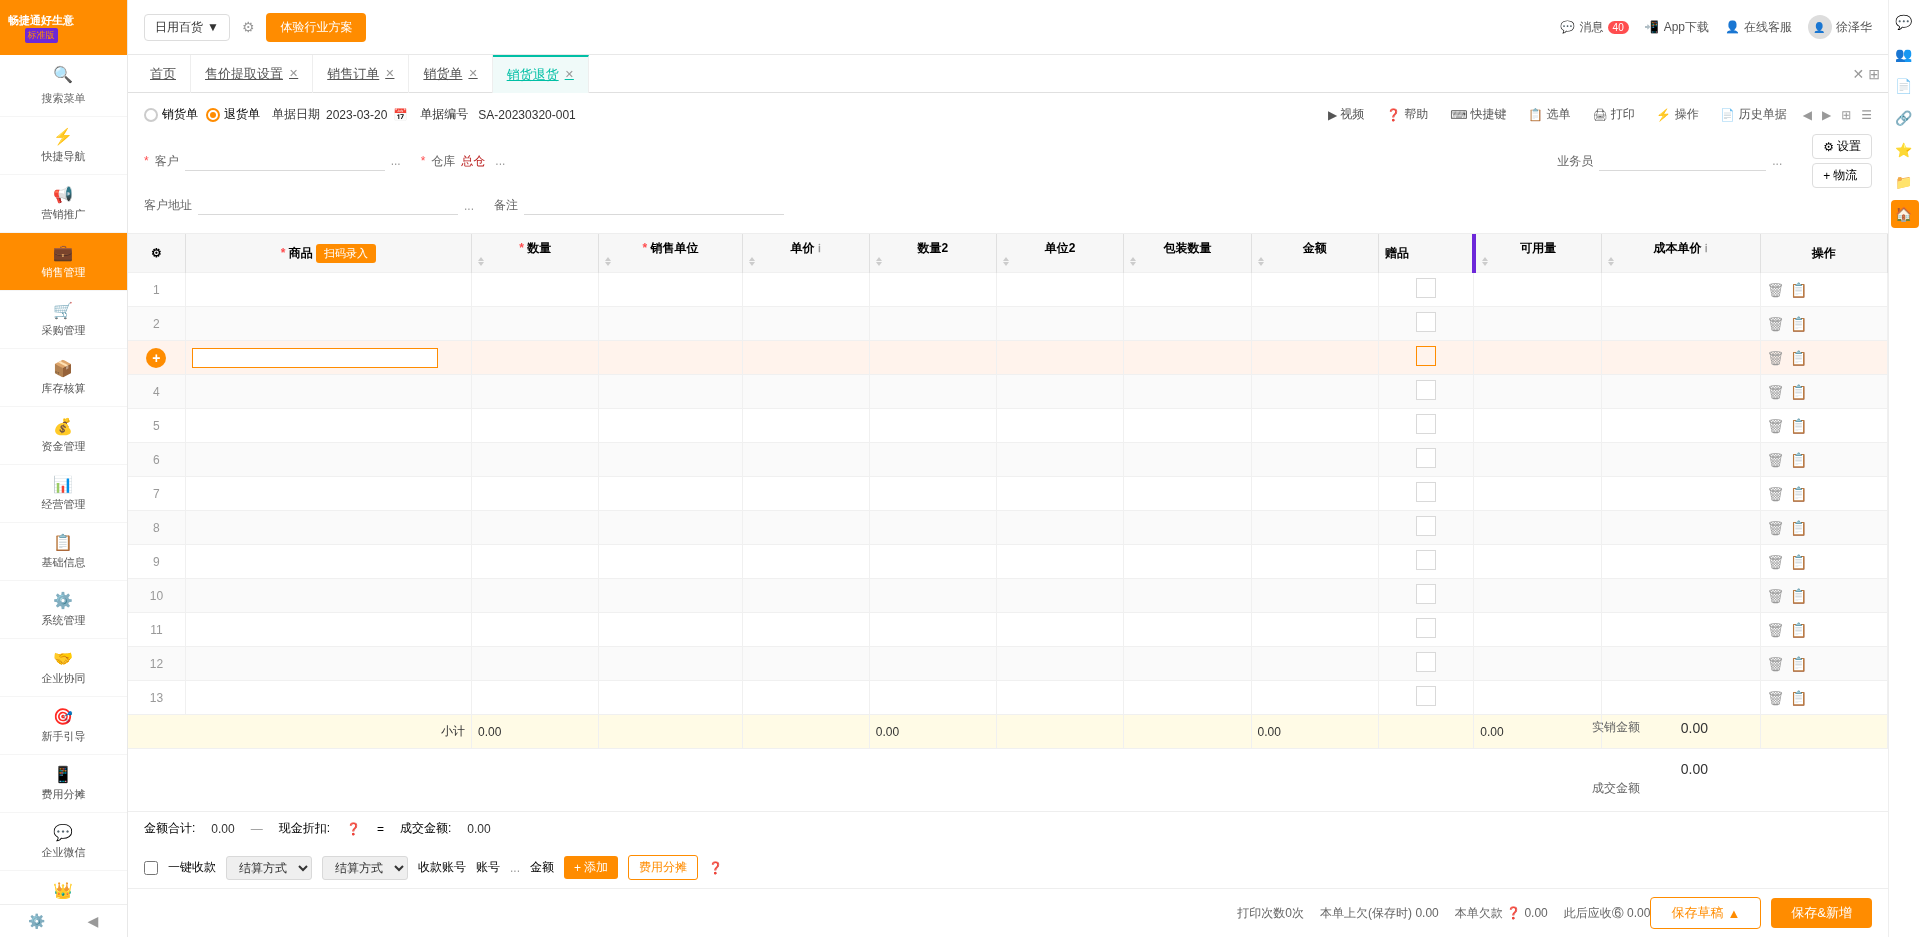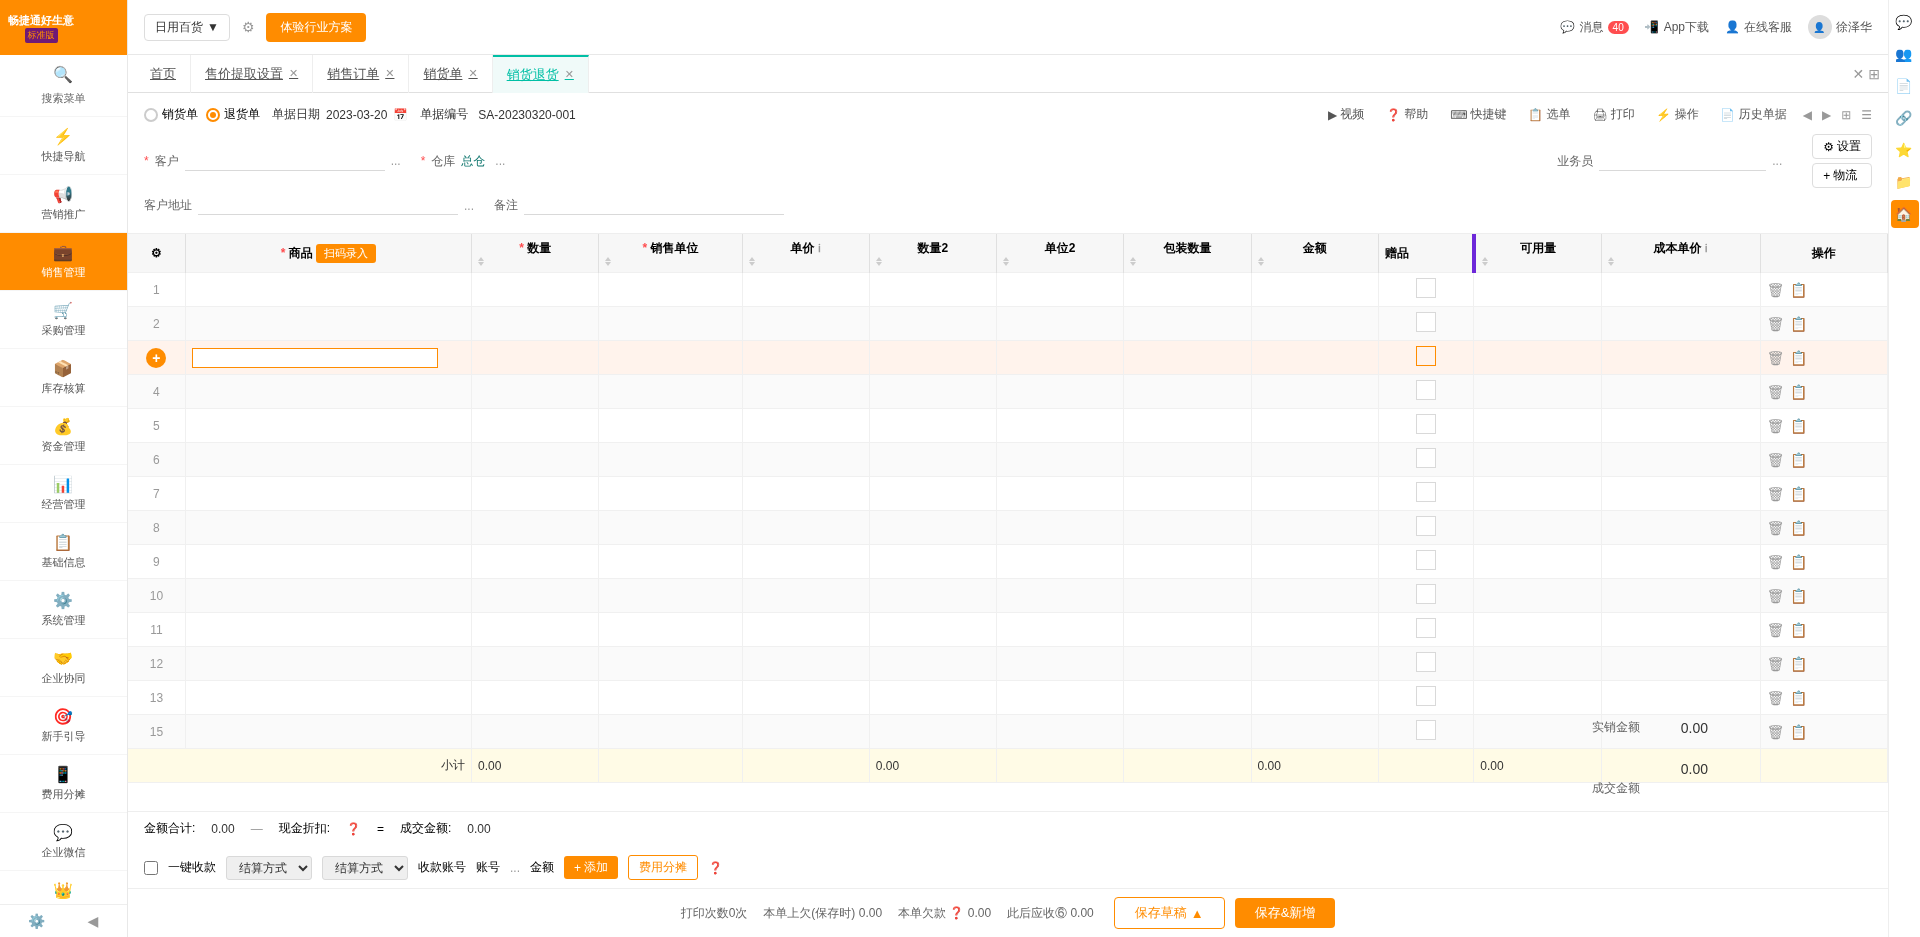--- a/index.html
+++ b/index.html
@@ -1,21 +1,21 @@
 <!DOCTYPE html>
 <html><head>
   <meta charset="utf-8">
   <style>
     * { margin: 0; padding: 0; box-sizing: border-box; }
     body { font-family: 'Microsoft YaHei', Arial, sans-serif; font-size: 12px; background: #f5f5f5; width: 1920px; height: 937px; overflow: hidden; display: flex; }
 
     
     .sidebar { width: 128px; background: #fff; display: flex; flex-direction: column; height: 937px; border-right: 1px solid #e8e8e8; }
     .sidebar-logo { background: #ff8c00; padding: 10px 8px; display: flex; align-items: center; gap: 6px; height: 55px; }
-    .sidebar-logo-badge { background: #701a75; color: #ff8c00; font-size: 9px; padding: 1px 3px; border-radius: 2px; }
+    .sidebar-logo-badge { background: #6d28d9; color: #ff8c00; font-size: 9px; padding: 1px 3px; border-radius: 2px; }
     .sidebar-search { display: flex; align-items: center; gap: 4px; padding: 8px 10px; border-bottom: 1px solid #f0f0f0; cursor: pointer; }
     .sidebar-search span { color: #666; font-size: 12px; }
     .sidebar-nav { flex: 1; overflow-y: auto; }
     .sidebar-item { display: flex; flex-direction: column; align-items: center; padding: 10px 6px; cursor: pointer; border-bottom: 1px solid #f5f5f5; color: #555; }
     .sidebar-item.active { background: #ff8c00; color: #fff; }
     .sidebar-item .icon { font-size: 16px; margin-bottom: 3px; }
     .sidebar-item .label { font-size: 11px; text-align: center; }
     .sidebar-bottom { display: flex; justify-content: space-around; padding: 8px; border-top: 1px solid #eee; }
     .sidebar-bottom-btn { cursor: pointer; color: #999; font-size: 14px; }
 
@@ -88,21 +88,21 @@
     .table-input.active { border-color: #ff8c00; }
     .bottom-summary { display: flex; align-items: center; gap: 16px; margin-bottom: 6px; font-size: 12px; }
     .summary-dash { color: #999; }
     .bottom-payment { display: flex; align-items: center; gap: 10px; font-size: 12px; }
     .payment-checkbox { width: 14px; height: 14px; border: 1px solid #d9d9d9; cursor: pointer; }
     .payment-select { border: 1px solid #d9d9d9; border-radius: 3px; padding: 3px 8px; font-size: 12px; color: #333; cursor: pointer; }
     .add-btn { background: #ff8c00; color: #fff; border: none; border-radius: 3px; padding: 3px 10px; cursor: pointer; font-size: 12px; display: flex; align-items: center; gap: 3px; }
     .fee-btn { background: #fff; border: 1px solid #ff8c00; color: #ff8c00; border-radius: 3px; padding: 3px 10px; cursor: pointer; font-size: 12px; }
 
     
-    .save-area { display: flex; align-items: center; justify-content: center; padding: 8px 16px; background: #fff; border-top: 1px solid #eee; gap: 20px; }
+    .save-area { display: flex; align-items: center; justify-content: flex-end; padding: 8px 16px; background: #fff; border-top: 1px solid #eee; }
     .save-info { display: flex; align-items: center; gap: 16px; font-size: 12px; color: #666; }
     .btn-save-draft { background: #fff; border: 1px solid #ff8c00; color: #ff8c00; border-radius: 4px; padding: 6px 20px; cursor: pointer; font-size: 13px; display: flex; align-items: center; gap: 4px; }
     .btn-save-new { background: #ff8c00; color: #fff; border: none; border-radius: 4px; padding: 6px 20px; cursor: pointer; font-size: 13px; font-weight: 500; display: flex; align-items: center; gap: 4px; }
 
     
     .right-sidebar { width: 32px; background: #fff; border-left: 1px solid #eee; display: flex; flex-direction: column; align-items: center; padding-top: 8px; gap: 4px; }
     .right-sidebar-btn { width: 28px; height: 28px; display: flex; align-items: center; justify-content: center; cursor: pointer; color: #999; font-size: 14px; border-radius: 4px; }
     .right-sidebar-btn.orange { background: #ff8c00; color: #fff; }
 
     
@@ -327,21 +327,21 @@
       <div class="form-row">
         <div class="field-group">
           <span class="field-required">*</span>
           <span class="field-label">客户</span>
           <input class="field-input wide" type="text" style="border-bottom: 1px solid rgb(217, 217, 217);">
           <span class="field-dots">...</span>
         </div>
         <div class="field-group">
           <span class="field-required">*</span>
           <span class="field-label">仓库</span>
-          <span style="font-size:12px;color:#0f766e;margin-right:4px;">总仓</span>
+          <span style="font-size:12px;color:#b91c1c;margin-right:4px;">总仓</span>
           <span class="field-dots">...</span>
         </div>
         <div class="field-group" style="margin-left:auto;">
           <span class="field-label">业务员</span>
           <input class="field-input" type="text" style="border-bottom: 1px solid rgb(217, 217, 217); min-width: 160px;">
           <span class="field-dots">...</span>
         </div>
         <div style="display:flex;flex-direction:column;gap:4px;margin-left:10px;">
           <button class="btn-setting">
             <span>⚙</span>
@@ -719,42 +719,20 @@
       <td></td>
       <td>
         <div class="action-cell">
           <span class="action-icon">🗑</span>
           <span class="action-icon">📋</span>
         </div>
       </td>
     </tr>
             <tr>
       <td class="row-num">13</td>
-      <td></td>
-      <td></td>
-      <td></td>
-      <td></td>
-      <td></td>
-      <td></td>
-      <td></td>
-      <td></td>
-      <td class="center">
-        <div class="checkbox-cell"></div>
-      </td>
-      <td></td>
-      <td></td>
-      <td>
-        <div class="action-cell">
-          <span class="action-icon">🗑</span>
-          <span class="action-icon">📋</span>
-        </div>
-      </td>
-    </tr>
-            <tr>
-      <td class="row-num">15</td>
       <td></td>
       <td></td>
       <td></td>
       <td></td>
       <td></td>
       <td></td>
       <td></td>
       <td></td>
       <td class="center">
         <div class="checkbox-cell"></div>

